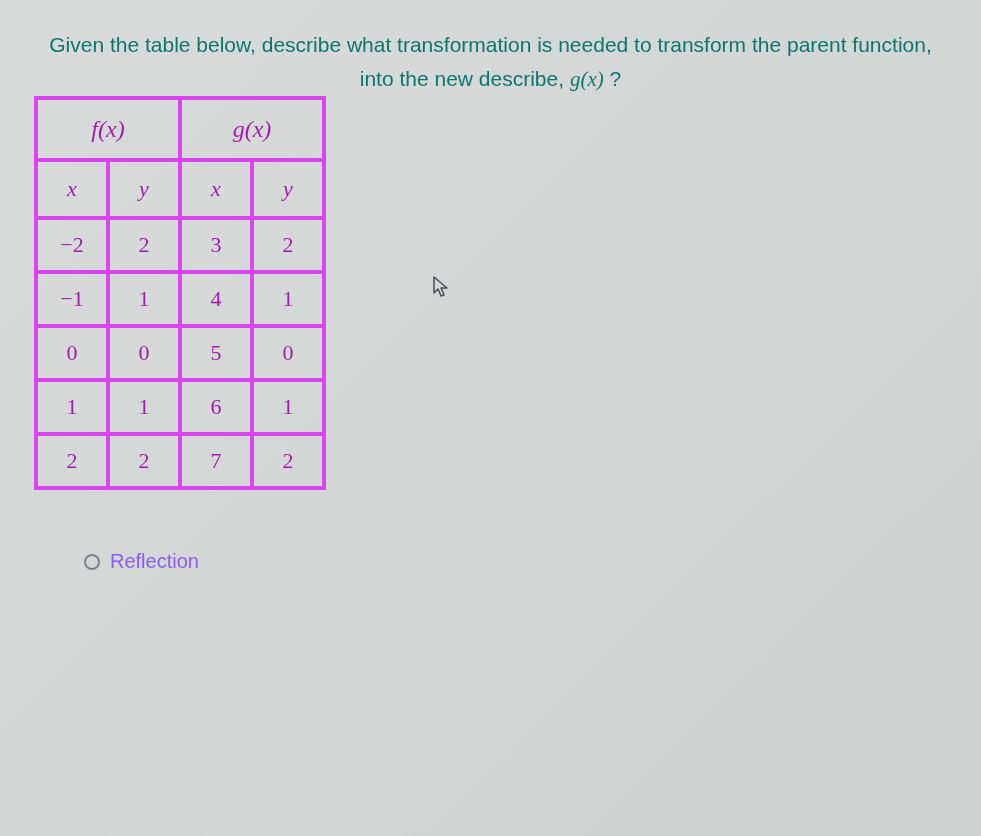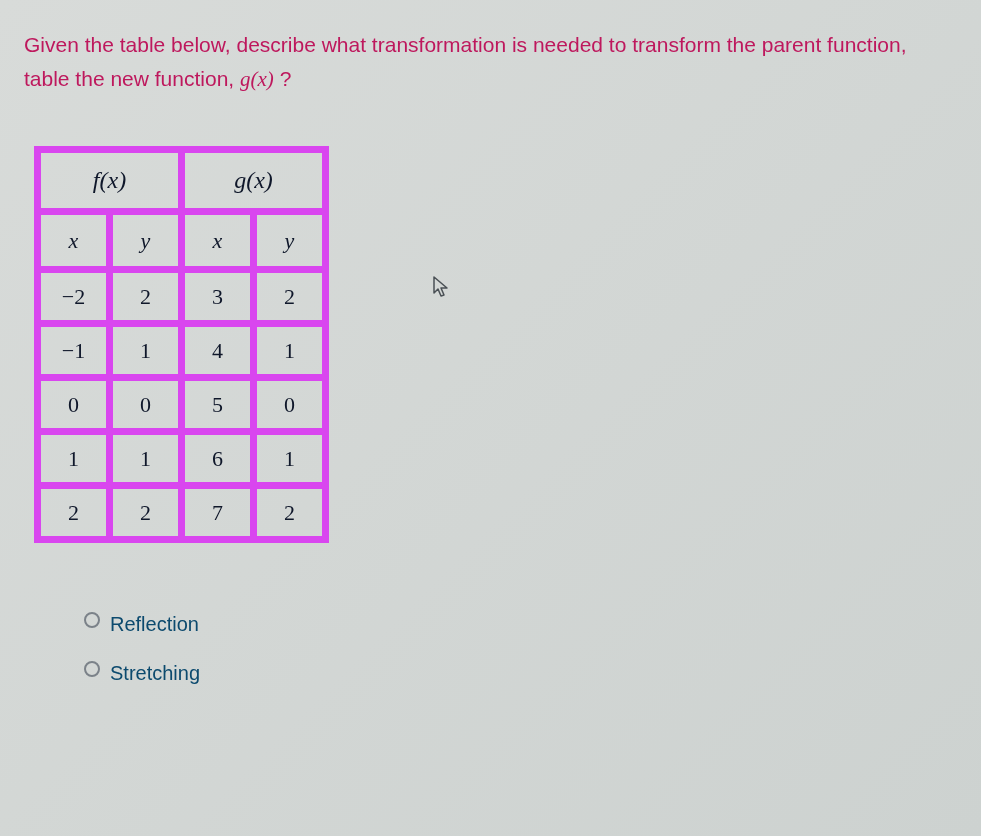--- a/index.html
+++ b/index.html
@@ -13,39 +13,39 @@
       background: linear-gradient(135deg, #d8dbd9 0%, #cdd2d0 100%);
       font-family: 'Segoe UI', Tahoma, Geneva, Verdana, sans-serif;
       color: #4a5055;
       padding: 28px 24px;
       position: relative;
       overflow: hidden;
     }
     .question-text {
       font-size: 21px;
       line-height: 1.6;
-      color: #be185d;
-      margin-bottom: 50px;
+      color: #0f766e;
+      text-align: center;
     }
     .func-label {
       font-family: 'Cambria Math', 'Times New Roman', serif;
       font-style: italic;
     }
     table.data-table {
       border-collapse: collapse;
       margin-left: 10px;
       margin-bottom: 60px;
     }
     table.data-table th,
     table.data-table td {
-      border: 7px solid #d946ef;
+      border: 4px solid #d946ef;
       text-align: center;
       vertical-align: middle;
       font-size: 22px;
-      color: #0f172a;
+      color: #a21caf;
       font-family: 'Cambria Math', 'Times New Roman', serif;
     }
     table.data-table th.func-header {
       height: 62px;
       font-weight: normal;
       font-style: italic;
       font-size: 24px;
     }
     table.data-table th.sub-header {
       width: 72px;
@@ -70,38 +70,37 @@
       width: 16px;
       height: 16px;
       border: 2px solid #7b8289;
       border-radius: 50%;
       margin-right: 10px;
       flex-shrink: 0;
       background: transparent;
     }
     .option-label {
       font-size: 20px;
-      color: #0c4a6e;
+      color: #8b5cf6;
       font-weight: 500;
-      margin-top: 10px;
     }
     .cursor-icon {
       position: absolute;
       left: 430px;
       top: 275px;
       width: 24px;
       height: 24px;
     }
   </style>
 </head>
 <body>
 
 <div class="question-text">
   <span>Given the table below, describe what transformation is needed to transform the parent function,</span><br>
-  <span>table the new function, </span><span class="func-label">g(x)</span><span> ?</span>
+  <span>into the new describe, </span><span class="func-label">g(x)</span><span> ?</span>
 </div>
 
 <table class="data-table">
   <tbody>
       <tr>
     <th class="func-header" colspan="2">f(x)</th>
     <th class="func-header" colspan="2">g(x)</th>
   </tr>
   <tr>
     <th class="sub-header">x</th>
@@ -140,21 +139,17 @@
     <td>2</td>
   </tr>
 </tbody>
   </table>
 
 <div class="options">
   <div class="option-row">
     <span class="radio-circle"></span>
     <span class="option-label">Reflection</span>
   </div>
-  <div class="option-row">
-    <span class="radio-circle"></span>
-    <span class="option-label">Stretching</span>
-  </div>
 </div>
 
 <svg class="cursor-icon" viewBox="0 0 24 24">
   <path d="M4 2 L4 18 L8 14 L11 21 L14 20 L11 13 L17 13 Z" fill="none" stroke="#4a5055" stroke-width="1.5" stroke-linejoin="round"></path>
 </svg>
 
 </body></html>

